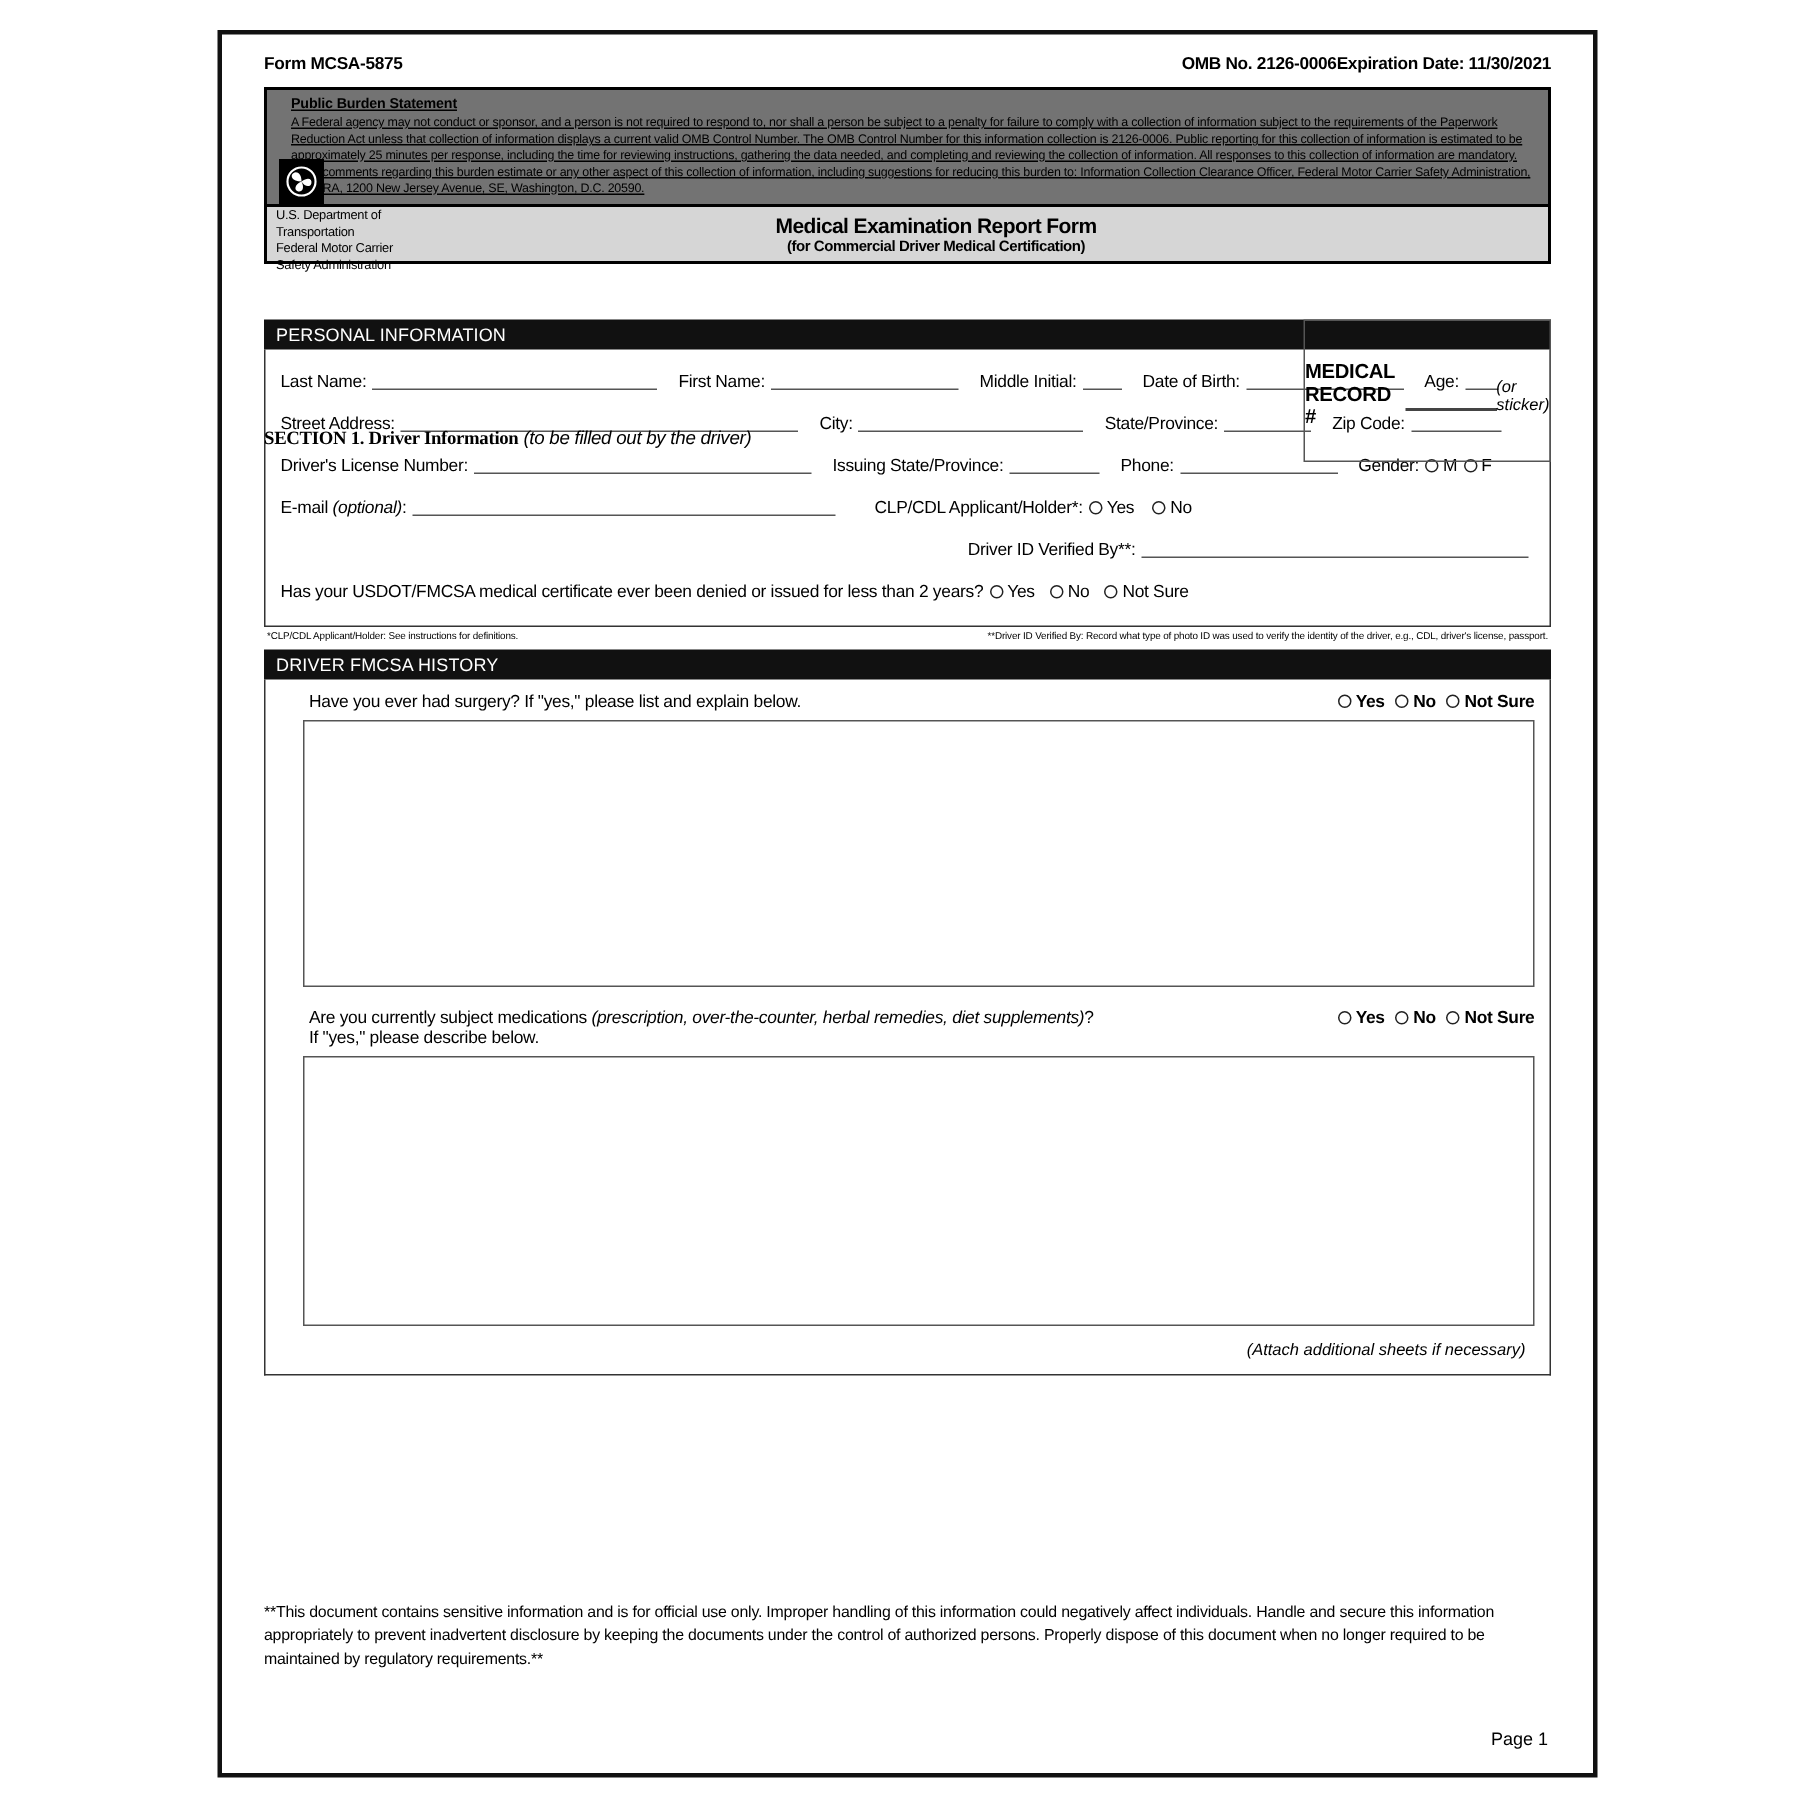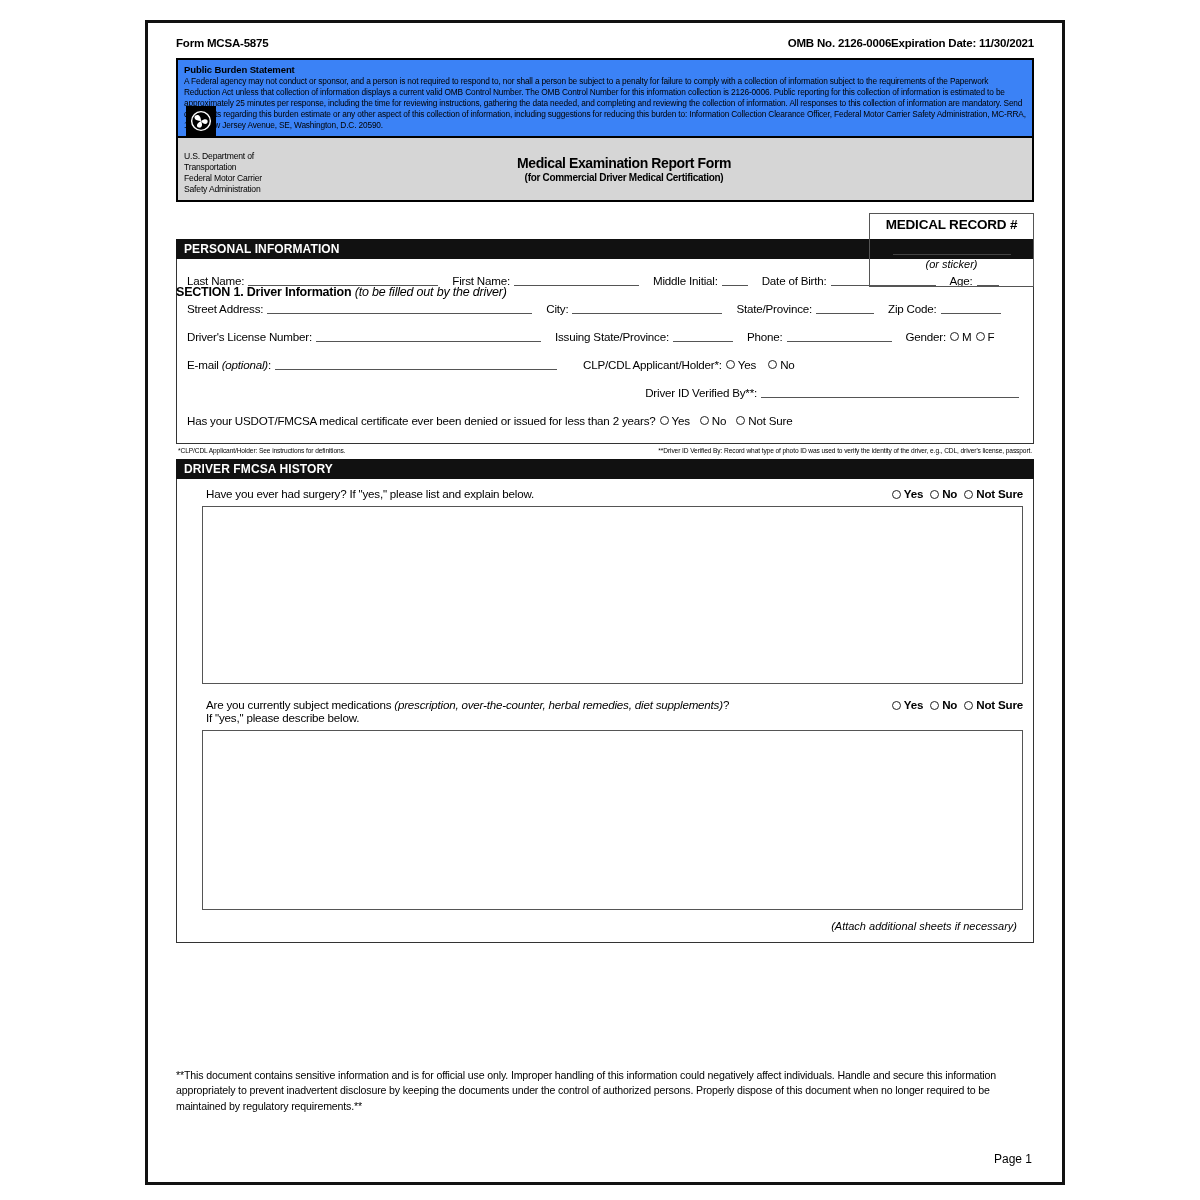--- a/index.html
+++ b/index.html
@@ -32,41 +32,42 @@
     font-size: 11.5px;
     font-weight: bold;
     letter-spacing: -0.2px;
     margin-bottom: 9px;
   }
   .toprow .right { display: flex; }
 
   
   .burden-box {
     border: 2.5px solid #000;
-    background: #3b82f6;
-    padding: 4px 6px 5px 6px;
+    background: #737373;
+    padding: 4px 6px 5px 16px;
+    text-decoration: underline;
   }
   .burden-title {
     font-size: 9.5px; font-weight: bold; letter-spacing: -0.1px;
     margin-bottom: 1px;
   }
   .burden-text {
     font-size: 8.3px; line-height: 1.32;
     letter-spacing: -0.15px;
     text-align: left;
   }
 
   
   .title-band {
     border: 2.5px solid #000;
     border-top: none;
     background: #d6d6d6;
     display: flex;
     align-items: stretch;
-    height: 64px;
+    height: 38px;
   }
   .logo-cell {
     width: 108px;
     display: flex; flex-direction: column;
     justify-content: center;
     padding-left: 6px;
     position: relative;
   }
   .dot-seal {
     position: absolute;
@@ -91,46 +92,46 @@
   }
   .sub-title {
     font-size: 10px; font-weight: bold; letter-spacing: -0.3px;
     margin-top: 1px;
   }
 
   
   .medrec-box {
     position: absolute;
     right: 28px; top: 190px;
-    width: 165px; height: 74px;
+    width: 165px; height: 95px;
     border: 1.6px solid #555;
-    display: flex; flex-direction: column;
+    display: flex; flex-direction: row;
     align-items: center;
     padding-top: 3px;
   }
   .medrec-title { font-size: 13.5px; font-weight: bold; letter-spacing: -0.2px; }
   .medrec-line {
     width: 118px; height: 1.4px; background: #444;
     margin-top: 22px;
   }
   .medrec-sub { font-size: 11px; font-style: italic; margin-top: 3px; }
 
   
   .section-head {
     position: absolute;
     left: 28px; top: 262px;
     font-size: 12.5px; letter-spacing: -0.2px;
   }
-  .section-head b { font-weight: bold; }
+  .section-head b { font-weight: bold; font-family: Liberation Serif, serif; }
   .section-head i { font-style: italic; font-weight: normal; }
 
   
   .black-bar {
     background: #111; color: #fff;
-    font-size: 12px; font-weight: bold;
+    font-size: 12px; font-weight: normal;
     letter-spacing: 0.1px;
     padding: 3px 0 4px 8px;
     height: 20px;
   }
 
   
   .pi-box {
     border: 1.6px solid #333;
     border-top: none;
     padding: 8px 10px 8px 10px;

